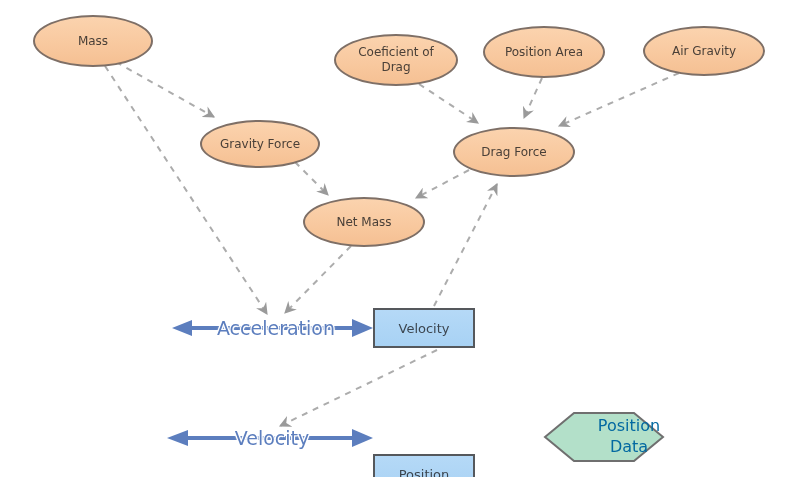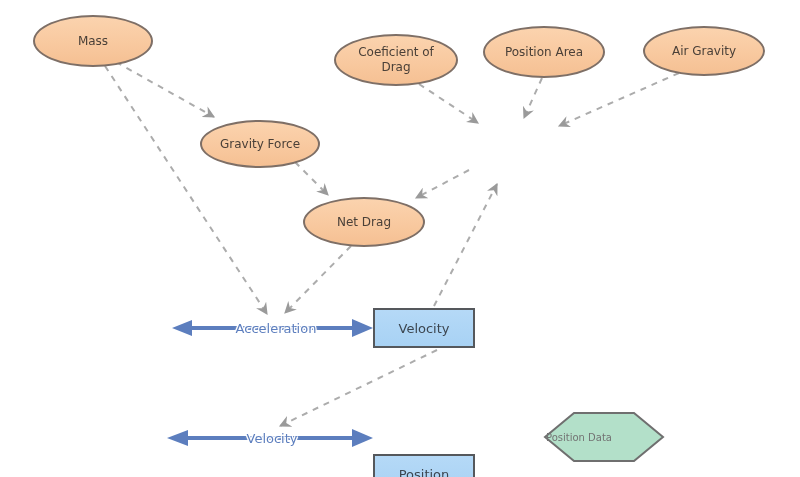--- a/index.html
+++ b/index.html
@@ -38,35 +38,35 @@
     color: #3c4650;
     font-size: 13px;
   }
   .hex-wrap { position: absolute; }
   .hex-label {
     position: absolute;
     left: 0; top: 0;
     width: 100%; height: 100%;
     display: flex;
     align-items: center;
-    justify-content: flex-start;
+    justify-content: flex-end;
     text-align: center;
-    color: #737373;
-    font-size: 10px;
+    color: #0369a1;
+    font-size: 16px;
     line-height: 1.3;
   }
   .hex-label span { display: inline-block; width: 72px; }
   .flow-label {
     position: absolute;
     display: flex;
     align-items: center;
     justify-content: center;
     text-align: center;
     color: #5c7ebe;
-    font-size: 13px;
+    font-size: 19px;
     text-shadow: -1px -1px 0 #fff, 1px -1px 0 #fff, -1px 1px 0 #fff,
                   1px 1px 0 #fff, 0 0 3px #fff;
     white-space: nowrap;
   }
 </style>
 </head>
 <body>
 
 <div class="canvas">
 
@@ -116,23 +116,26 @@
   </div>
 
   <div class="node variable" style="left:643px; top:26px; width:122px; height:50px;">
     <span>Air Gravity</span>
   </div>
 
   <div class="node variable" style="left:200px; top:120px; width:120px; height:48px;">
     <span>Gravity Force</span>
   </div>
 
+  <div class="node variable" style="left:453px; top:127px; width:122px; height:50px;">
+    <span>Drag Force</span>
+  </div>
 
   <div class="node variable" style="left:303px; top:197px; width:122px; height:50px;">
-    <span>Net Drag</span>
+    <span>Net Mass</span>
   </div>
 
   <div class="node stock" style="left:373px; top:308px; width:102px; height:40px;">
     <span>Velocity</span>
   </div>
 
   <div class="node stock" style="left:373px; top:417px; width:102px; height:40px;margin-top:37px;">
     <span>Position</span>
   </div>
 

